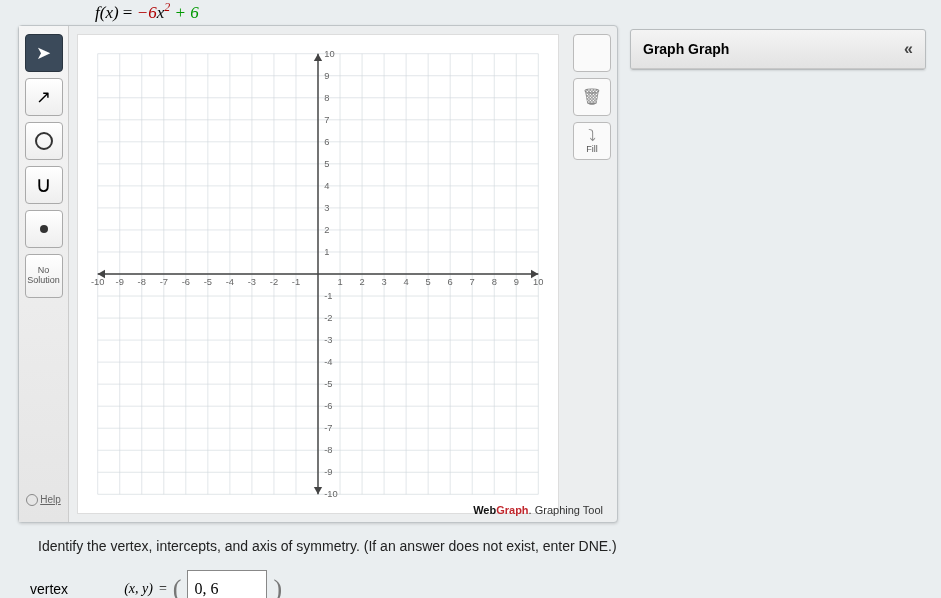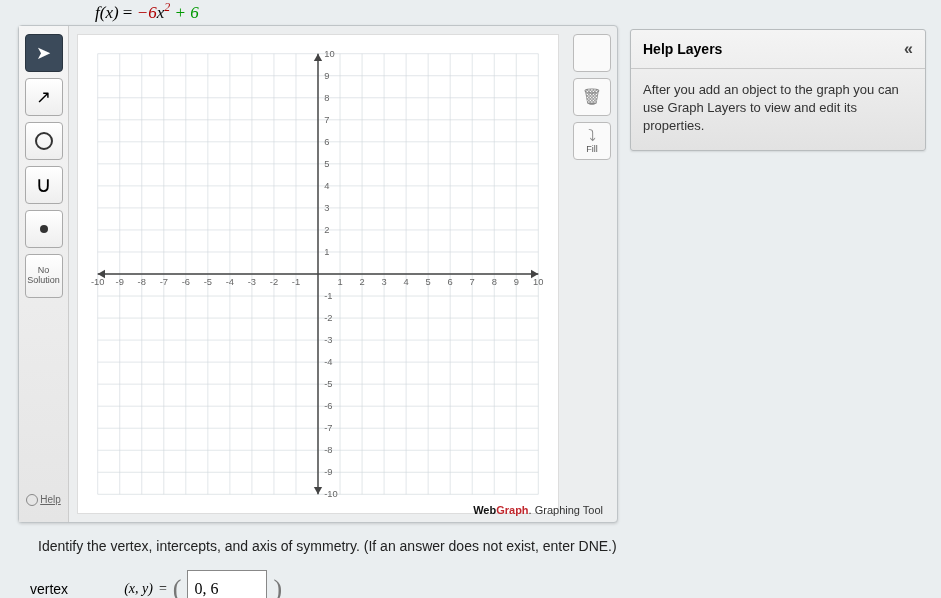--- a/index.html
+++ b/index.html
@@ -319,24 +319,23 @@
       </div>
   </div>
 
   <div class="footer-brand">
     <span class="web">Web</span><span class="assign">Graph</span><span>. </span><span>Graphing Tool</span>
   </div>
 </div>
 
 <div class="layers-panel">
   <div class="layers-header">
-    <span>Help Layers</span>
+    <span>Graph Graph</span>
     <span class="collapse-icon">«</span>
   </div>
-  <div class="layers-body">After you add an object to the graph you can use Graph Layers to view and edit its properties.</div>
 </div>
 
 <div class="question-text">Identify the vertex, intercepts, and axis of symmetry. (If an answer does not exist, enter DNE.)</div>
 
 <div class="answer-row">
   <span>vertex</span>
   <span class="answer-pair">
     <span><i>(x, y)</i></span>
     <span> = </span>
     <span class="paren">(</span>

